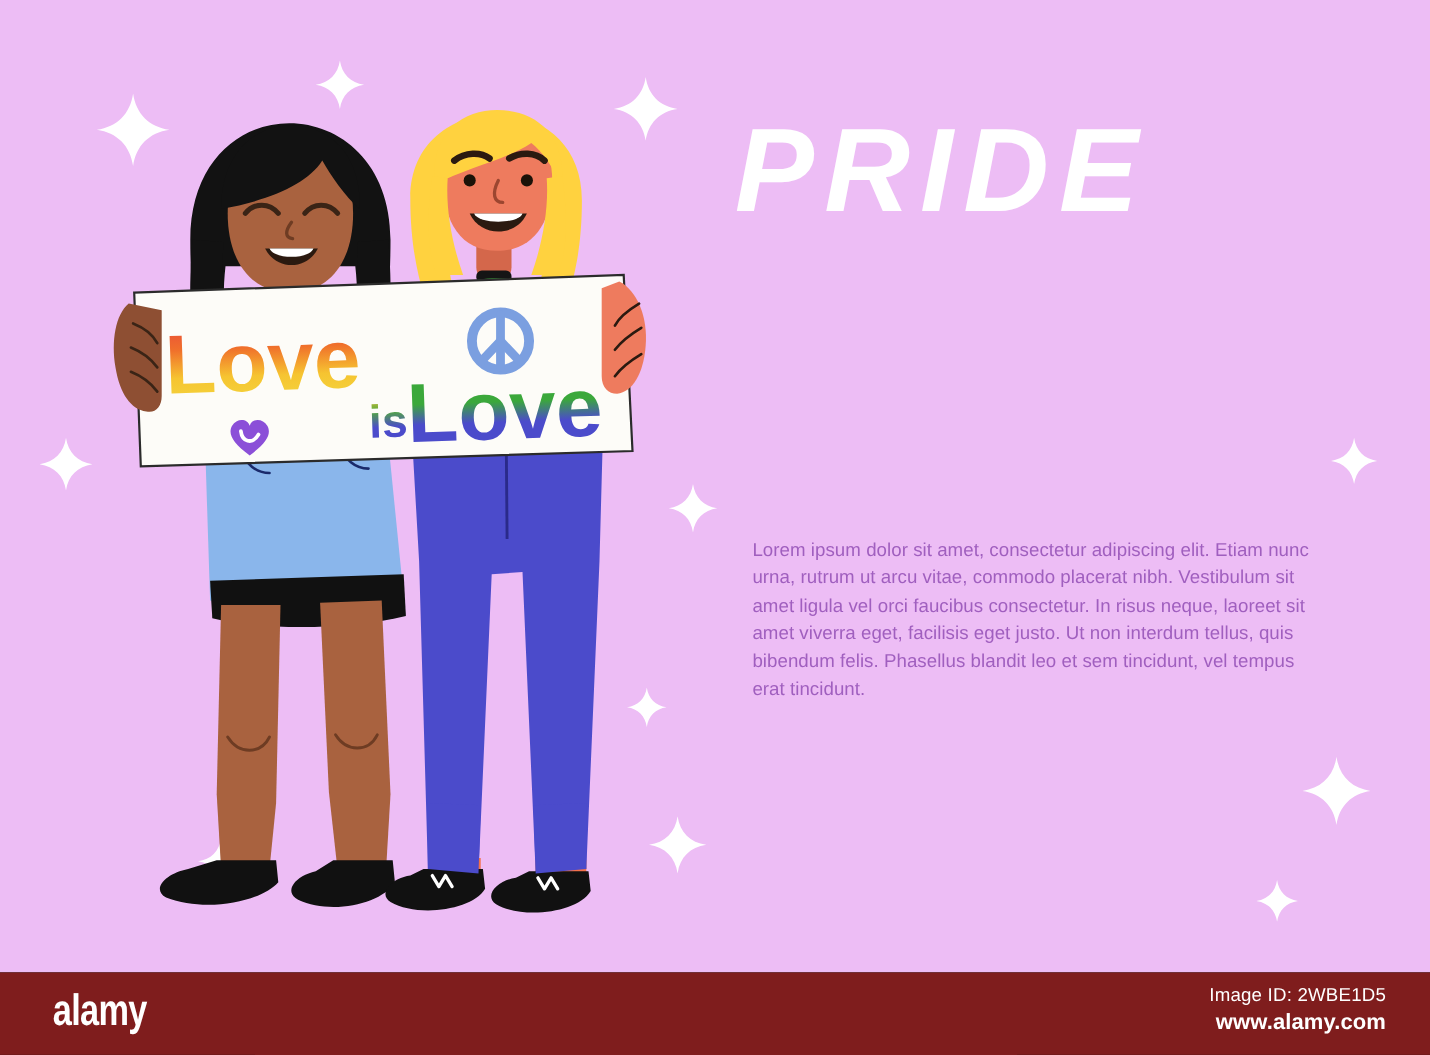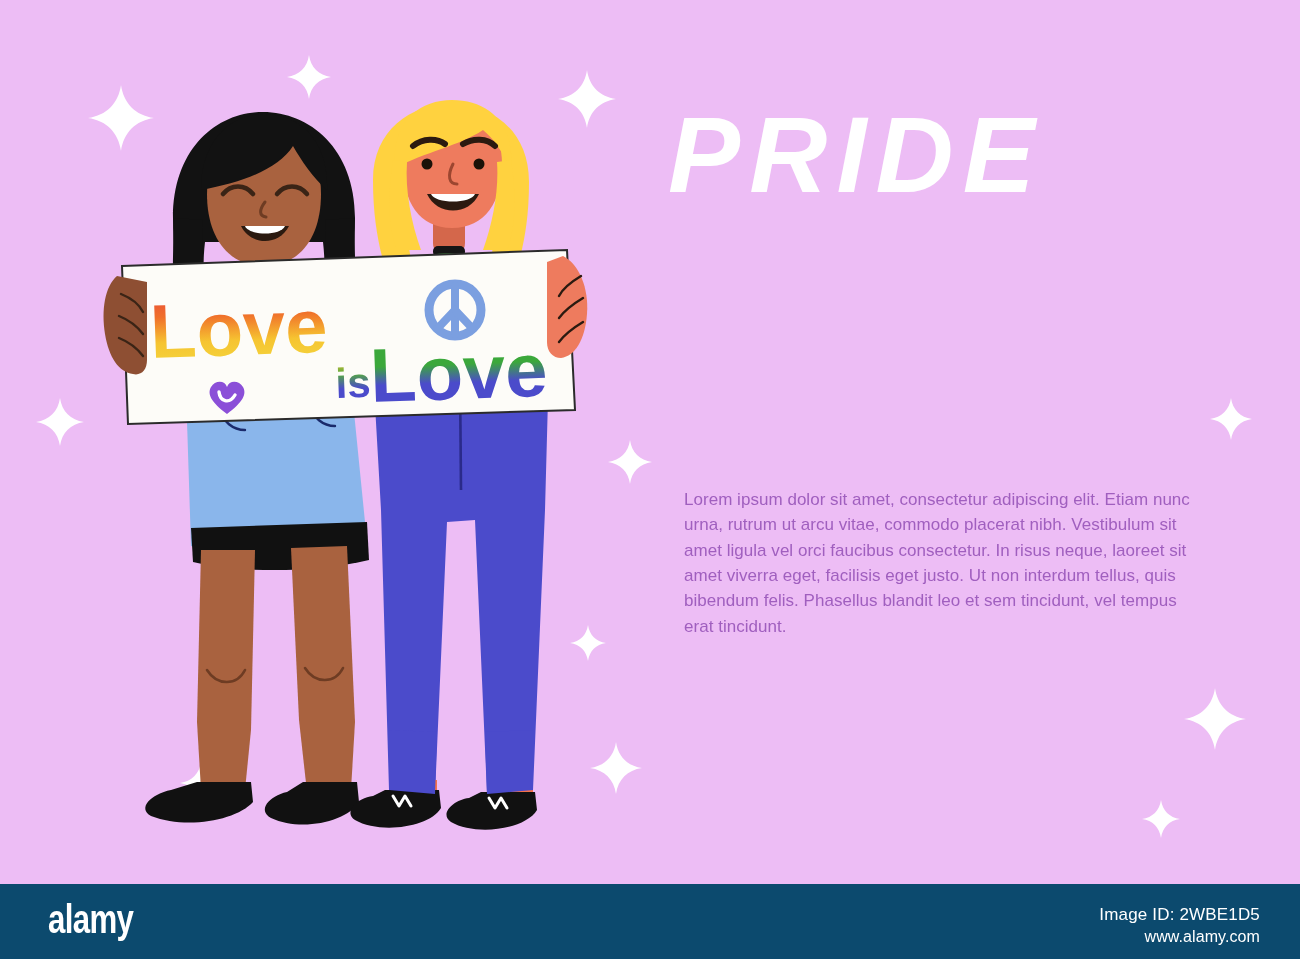--- a/index.html
+++ b/index.html
@@ -85,24 +85,23 @@
     letter-spacing:-0.02em;
     transform:scaleX(0.78);
     transform-origin:left top;
     font-family:"Liberation Sans", sans-serif;
   }
   #footer-right {
     position:absolute;
     right:40px; top:11px;
     text-align:right;
     color:#FFFFFF;
-    margin-top:10px;
   }
   #image-id { font-size:17px; font-weight:400; letter-spacing:0.01em; }
-  #site-url { font-size:16px; font-weight:400; margin-top:3px; letter-spacing:0.005em; }
+  #site-url { font-size:20px; font-weight:700; margin-top:3px; letter-spacing:0.005em; }
 </style>
 </head>
 <body>
 
 <div id="stage">
 
   <div id="poster" style="background: rgb(237, 189, 245);">
 
     <div id="sparkle-layer">
         <div class="sparkle" style="left: 88px; top: 85px; width: 66px; height: 66px;">
@@ -337,21 +336,21 @@
                      C498 268 492 262 492 252 L492 172 Z" fill="#EE7B5E"></path>
             <path d="M526 186 C516 192 508 198 504 206" stroke="#2B1A10" stroke-width="2.4" fill="none" stroke-linecap="round"></path>
             <path d="M528 208 C518 214 510 220 504 228" stroke="#2B1A10" stroke-width="2.4" fill="none" stroke-linecap="round"></path>
             <path d="M528 232 C518 238 510 244 504 252" stroke="#2B1A10" stroke-width="2.4" fill="none" stroke-linecap="round"></path>
           </g>
         </g>
       </svg>
     </div>
   </div>
 
-  <div id="footerbar" style="background: #0c4a6e;">
+  <div id="footerbar" style="background: #7f1d1d;">
     <div id="alamy-logo">alamy</div>
     <div id="footer-right">
       <div id="image-id">Image ID: 2WBE1D5</div>
       <div id="site-url">www.alamy.com</div>
     </div>
   </div>
 
 </div>
 
 </body></html>

